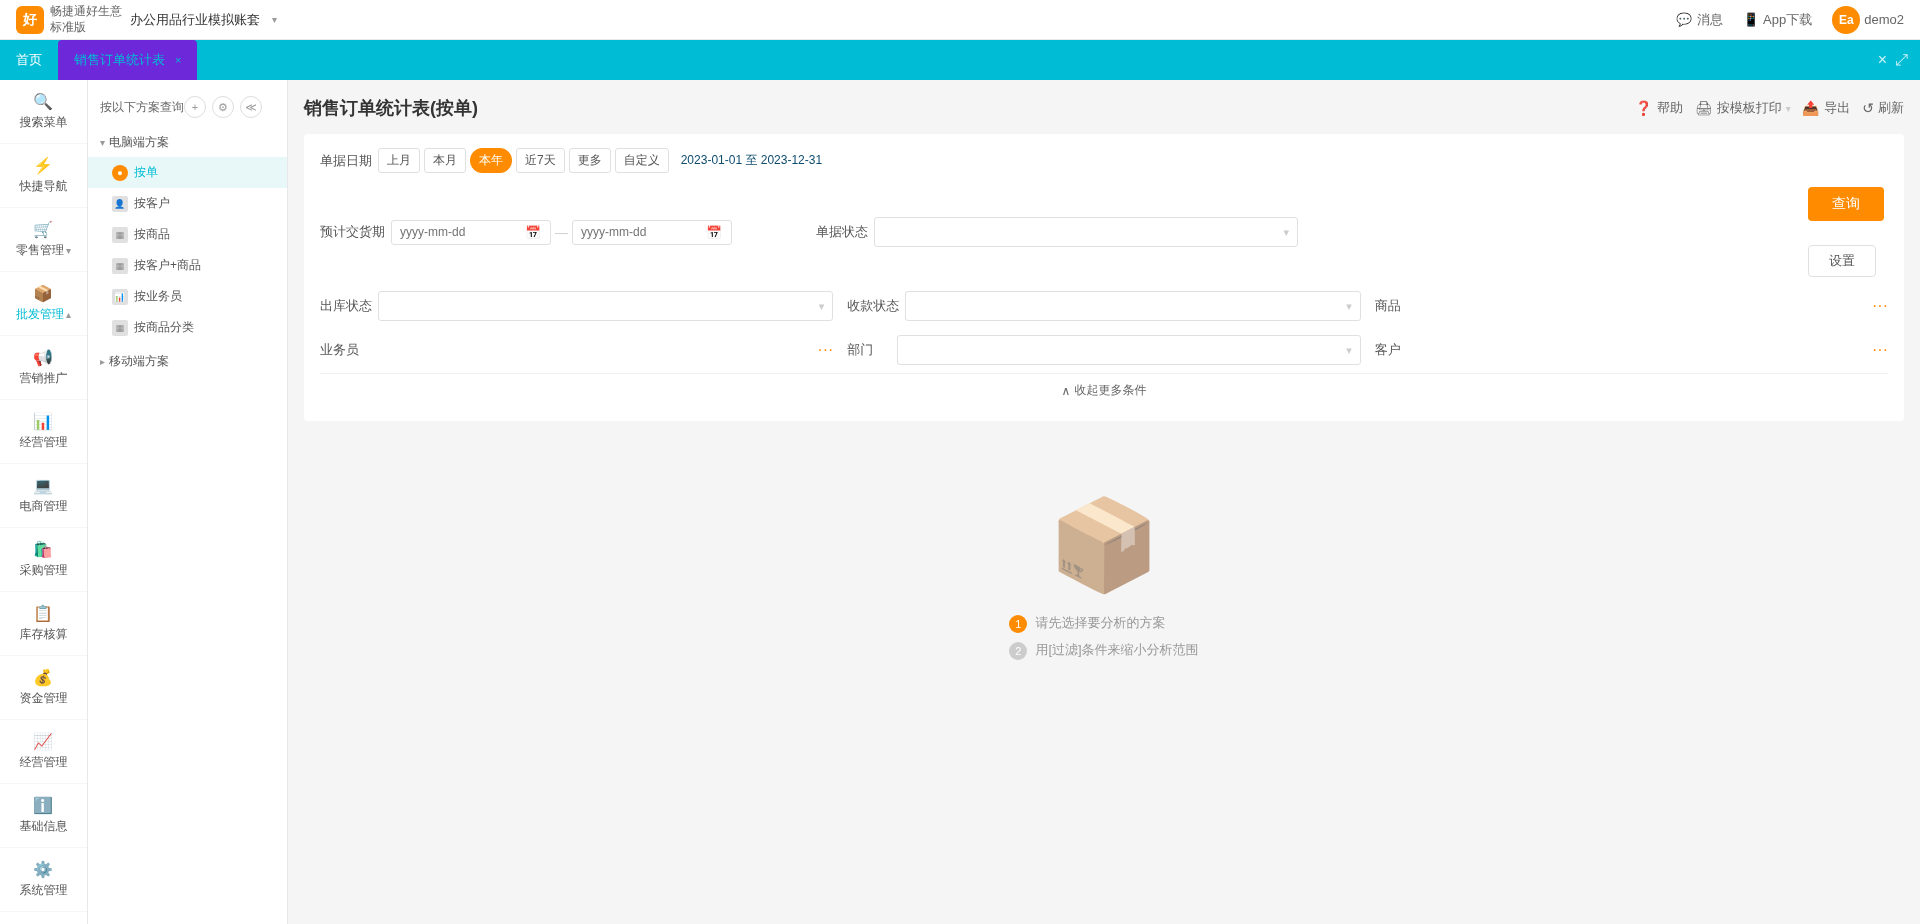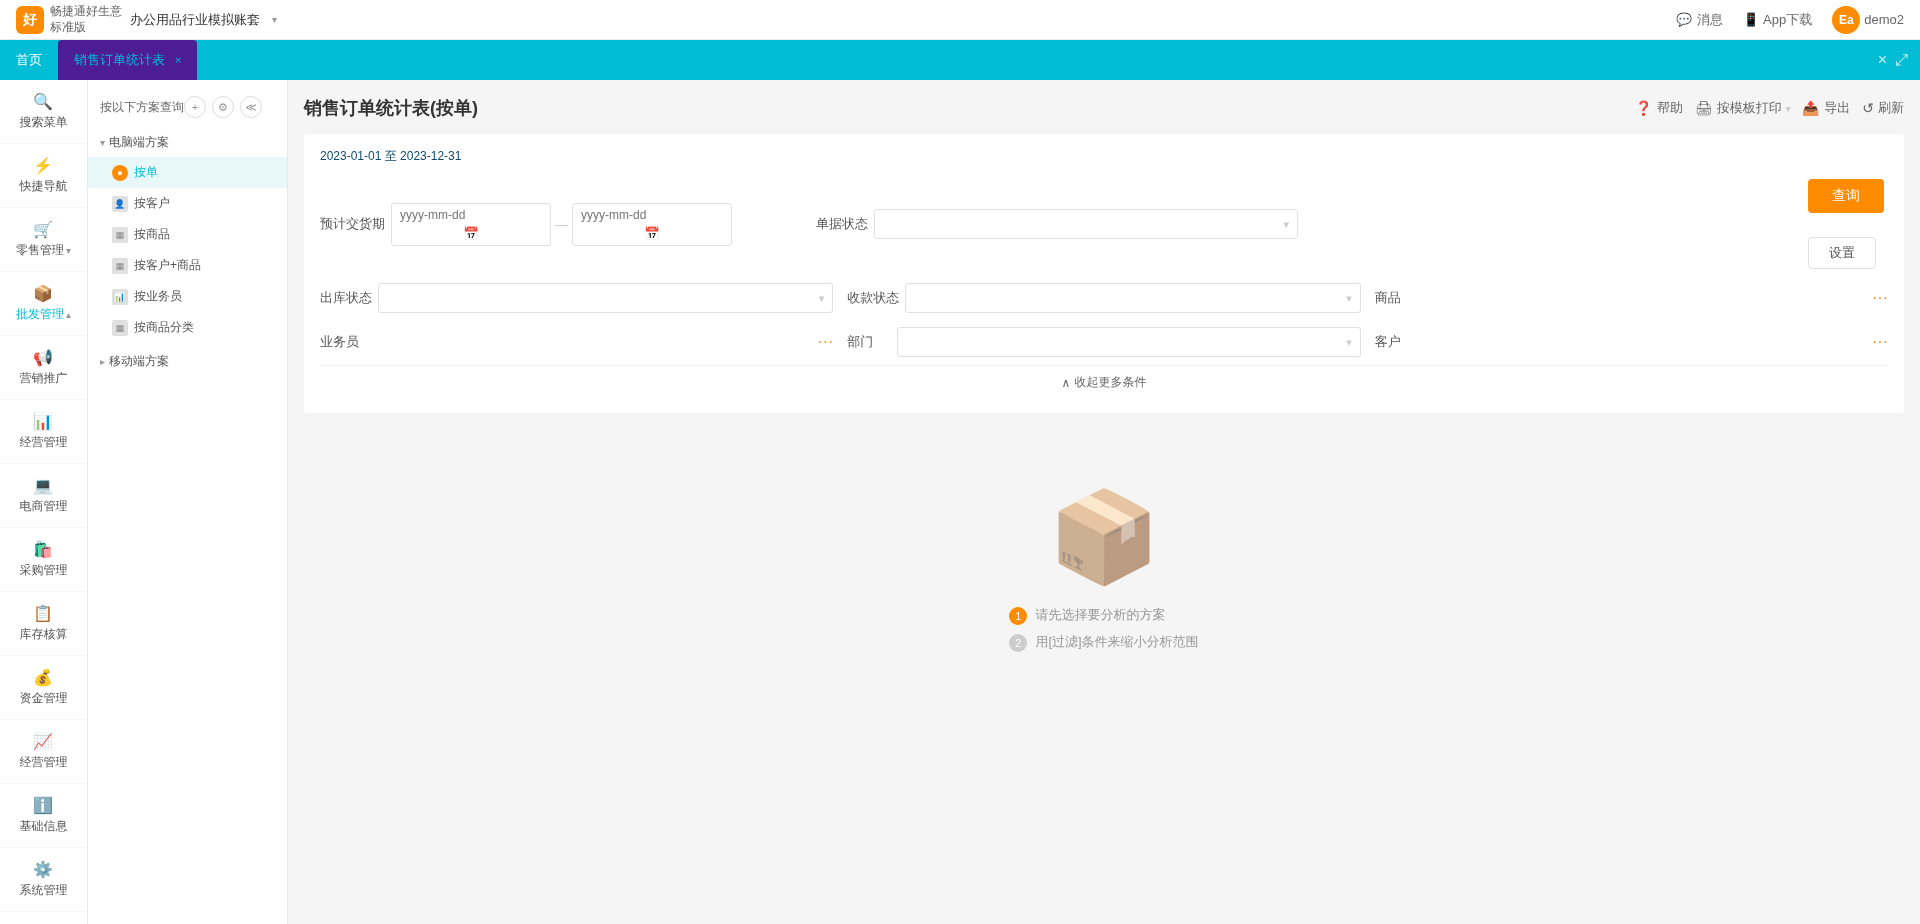--- a/index.html
+++ b/index.html
@@ -37,21 +37,21 @@
       height: 40px;
       display: flex;
       align-items: center;
       padding: 0 16px;
       cursor: pointer;
       font-size: 13px;
       color: rgba(255,255,255,0.8);
       gap: 6px;
     }
     .tab-item.active {
-      background: #4c1d95;
+      background: #6d28d9;
       color: #00bcd4;
       border-radius: 4px 4px 0 0;
     }
     .tab-home { color: #fff; }
     .tab-close { font-size: 11px; color: #00bcd4; cursor: pointer; margin-left: 4px; }
     .tab-bar-actions { margin-left: auto; display: flex; align-items: center; gap: 8px; padding-right: 12px; }
     .tab-action-btn { color: #fff; cursor: pointer; font-size: 16px; opacity: 0.8; }
 
     
     .main-layout { display: flex; height: calc(924px - 80px); }
@@ -168,21 +168,20 @@
     .date-range-text { font-size: 12px; color: #0c4a6e; }
     .date-input-wrap {
       position: relative;
       display: flex;
       align-items: center;
       border: 1px solid #e0e0e0;
       border-radius: 3px;
       padding: 4px 8px;
       gap: 4px;
       width: 160px;
-      flex-direction: column;
     }
     .date-input-wrap input {
       border: none;
       outline: none;
       font-size: 12px;
       color: #999;
       width: 100%;
       background: transparent;
     }
     .date-icon { color: #ff8c00; font-size: 13px; }
@@ -457,20 +456,31 @@
             <span class="act-icon">↺</span>
             <span>刷新</span>
           </div>
         </div>
       </div>
 
       <div class="filter-panel">
 
         <div style="display:flex; align-items:flex-start; gap:12px; margin-bottom:14px;">
 
+          <div style="display:flex; align-items:center; gap:6px; flex:0 0 auto;">
+            <span class="field-label">单据日期</span>
+            <div style="display:flex; align-items:center; gap:4px;">
+              <button class="date-btn">上月</button>
+              <button class="date-btn">本月</button>
+              <button class="date-btn active">本年</button>
+              <button class="date-btn">近7天</button>
+              <button class="date-btn">更多</button>
+              <button class="date-btn">自定义</button>
+            </div>
+          </div>
           <span class="date-range-text" style="align-self:center;">2023-01-01 至 2023-12-31</span>
         </div>
 
         <div style="display:grid; grid-template-columns: 1fr 1fr 1fr auto; gap:14px; margin-bottom:14px; align-items:center;">
 
           <div class="filter-field">
             <span class="field-label" style="min-width:64px;">预计交货期</span>
             <div style="display:flex; align-items:center; gap:4px; flex:1;">
               <div class="date-input-wrap">
                 <input type="text" placeholder="yyyy-mm-dd" style="">

